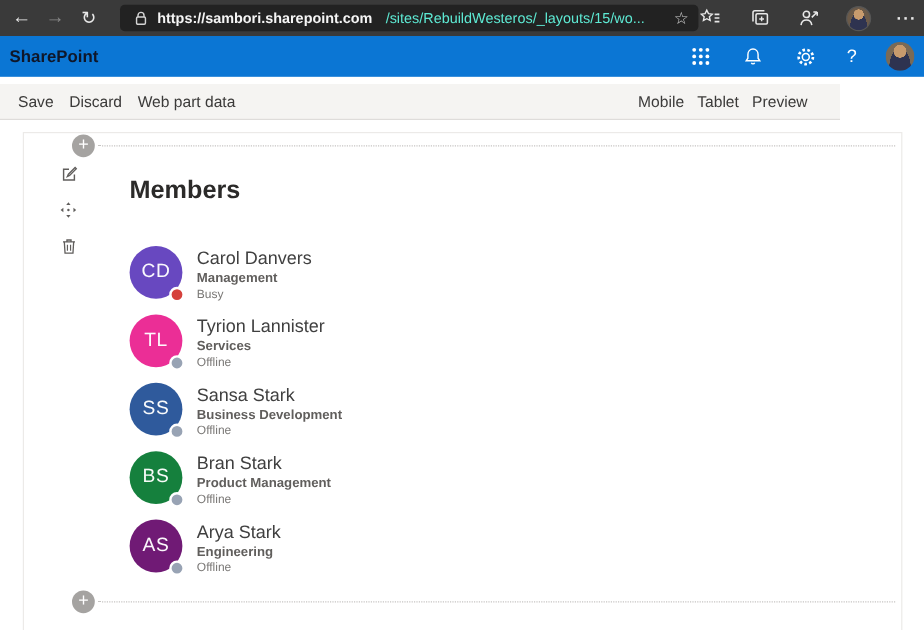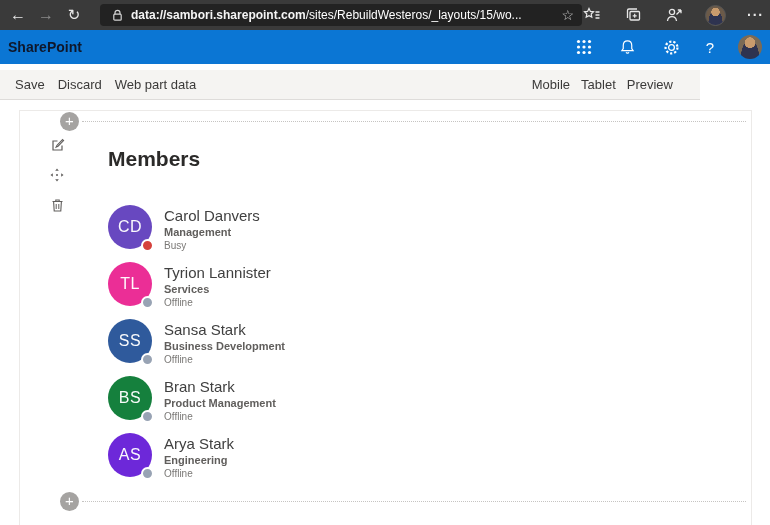--- a/index.html
+++ b/index.html
@@ -9,21 +9,21 @@
 
   
   .chrome { position:absolute; left:0; top:0; width:770px; height:30px; background:#3a3a3a; display:flex; align-items:center; }
   .nav-btn { width:28px; text-align:center; font-size:16px; color:#e8e8e8; cursor:pointer; }
   .nav-btn.back { margin-left:4px; }
   .nav-btn.fwd { color:#8b8b8b; }
   .nav-btn.refresh { font-size:15px; }
   .url-bar { position:relative; margin-left:12px; width:482px; height:22px; background:#222222; border-radius:4px; display:flex; align-items:center; padding:0 8px; }
   .url-bar .lock { display:flex; margin:0 8px 0 4px; }
   .url-domain { color:#f5f5f5; font-size:12px; font-weight:bold; white-space:nowrap; }
-  .url-path { color:#ffffff; font-size:12px; white-space:nowrap; }
+  .url-path { color:#5eead4; font-size:12px; white-space:nowrap;padding-left:11px; }
   .url-star { margin-left:auto; color:#cfcfcf; font-size:14px; line-height:1; cursor:pointer; }
   .chrome-right { display:flex; align-items:center; margin-left:auto; margin-right:6px; gap:21px; }
   .chrome-ic { display:flex; align-items:center; justify-content:center; width:20px; height:20px; cursor:pointer; }
   .chrome-avatar { width:21px; height:21px; border-radius:50%; cursor:pointer;
     background: radial-gradient(circle at 50% 32%, #c89b6d 0%, #c89b6d 26%, rgba(0,0,0,0) 27%),
                 radial-gradient(ellipse at 50% 88%, #2e3350 0%, #2e3350 52%, rgba(0,0,0,0) 53%),
                 #6b5a49; border:1px solid #565656; }
   .chrome-more { color:#e8e8e8; font-size:14px; font-weight:bold; letter-spacing:1px; cursor:pointer; }
 
   
@@ -73,21 +73,21 @@
     <span class="nav-btn back">←</span>
     <span class="nav-btn fwd">→</span>
     <span class="nav-btn refresh">↻</span>
     <div class="url-bar">
       <span class="lock">
         <svg width="11" height="13" viewBox="0 0 11 13">
             <path d="M3 5.2V3.8a2.5 2.5 0 0 1 5 0v1.4" fill="none" stroke="#d4d4d4" stroke-width="1.2"></path>
             <rect x="1.8" y="5.2" width="7.4" height="6" rx="1" fill="none" stroke="#d4d4d4" stroke-width="1.2"></rect>
           </svg>
       </span>
-      <span class="url-domain">data://sambori.sharepoint.com</span>
+      <span class="url-domain">https://sambori.sharepoint.com</span>
       <span class="url-path">/sites/RebuildWesteros/_layouts/15/wo...</span>
       <span class="url-star">☆</span>
     </div>
     <div class="chrome-right">
       <span class="chrome-ic">
         <svg width="18" height="16" viewBox="0 0 18 16">
             <path d="M6 1.5l1.4 2.9 3.1.4-2.3 2.2.6 3.1L6 8.6 3.2 10.1l.6-3.1L1.5 4.8l3.1-.4z" fill="none" stroke="#e8e8e8" stroke-width="1.2"></path>
             <path d="M12.5 5h4M12.5 8h4M12.5 11h4" stroke="#e8e8e8" stroke-width="1.3"></path>
           </svg>
       </span>
@@ -232,21 +232,21 @@
           <span class="status-dot" style="background: rgb(152, 163, 180);"></span>
         </div>
         <div class="member-text">
           <div class="m-name">Bran Stark</div>
           <div class="m-dept">Product Management</div>
           <div class="m-status">Offline</div>
         </div>
       </div>
 
       <div class="member-row">
-        <div class="avatar" style="background: #6d28d9; justify-content: center;">
+        <div class="avatar" style="background: #701a75; justify-content: center;">
           <span class="initials">AS</span>
           <span class="status-dot" style="background: rgb(152, 163, 180);"></span>
         </div>
         <div class="member-text">
           <div class="m-name">Arya Stark</div>
           <div class="m-dept">Engineering</div>
           <div class="m-status">Offline</div>
         </div>
       </div>
 

